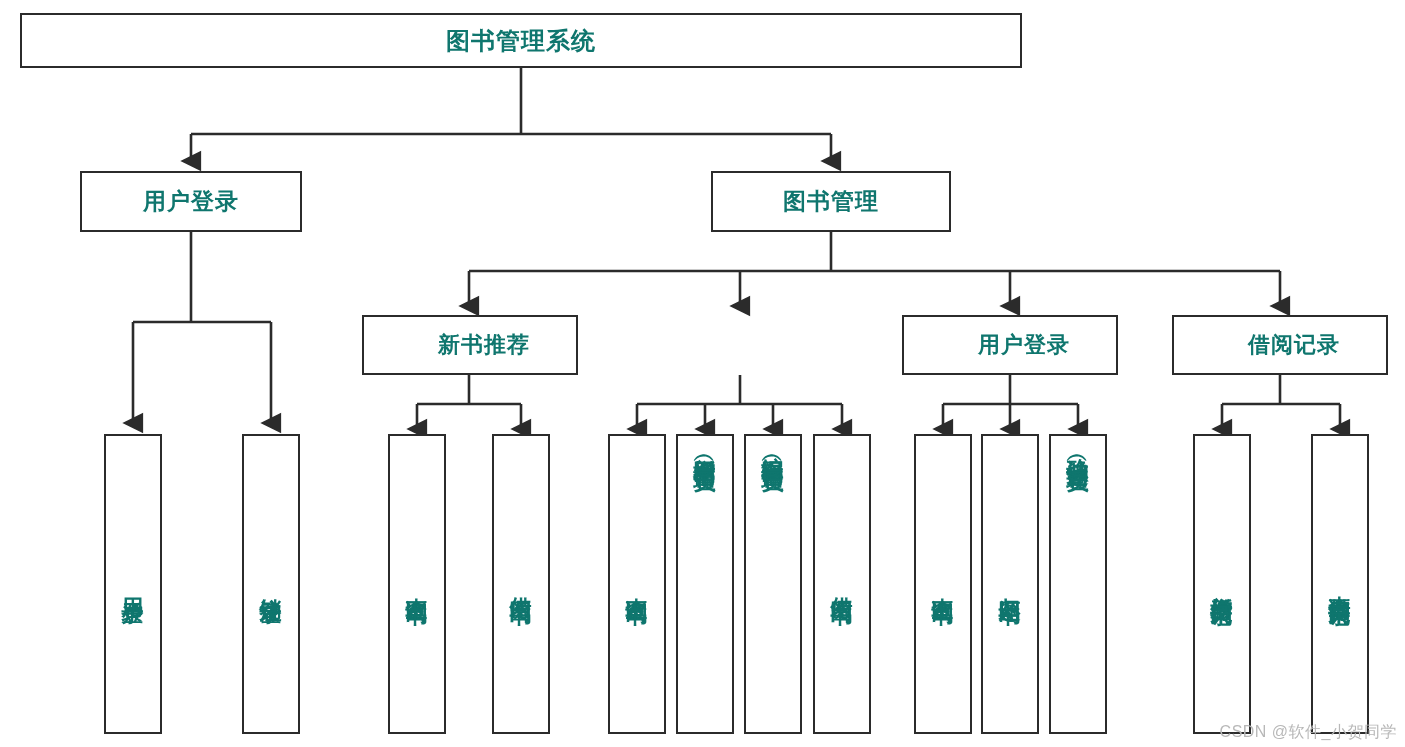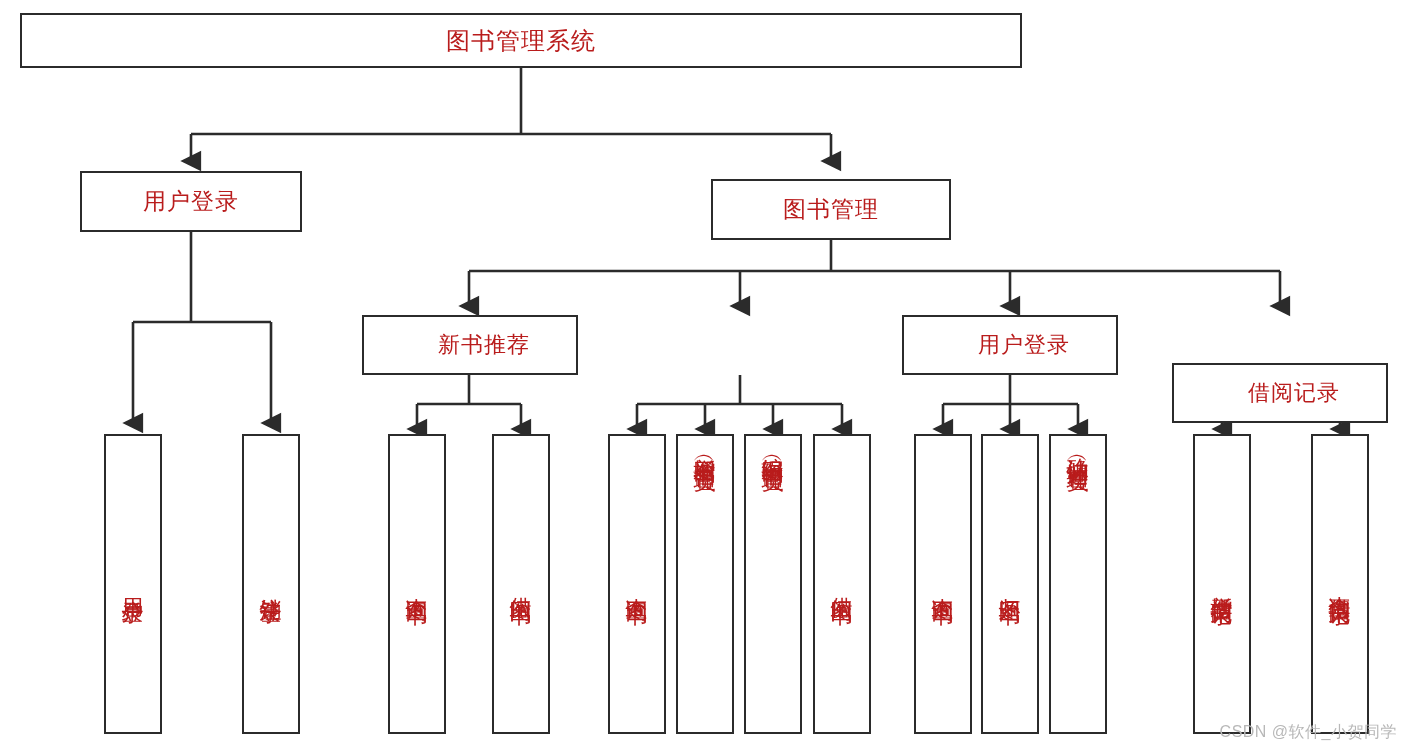--- a/index.html
+++ b/index.html
@@ -27,21 +27,22 @@
     pointer-events: none;
   }
   .node {
     position: absolute;
     box-sizing: border-box;
     border: 2.5px solid #2b2b2b;
     background: #ffffff;
     display: flex;
     align-items: center;
     justify-content: center;
-    color: #b91c1c;
+    color: #0f766e;
+    font-weight: bold;
   }
   .node-root {
     font-size: 24px;
   }
   .node-l1 {
     font-size: 23px;
   }
   .node-l2 {
     font-size: 22px;
     padding-left: 28px;
@@ -145,34 +146,34 @@
   </svg>
 
   <div class="node node-root" style="left:20px; top:13px; width:1002px; height:55px;">
     <span class="hlabel">图书管理系统</span>
   </div>
 
   <div class="node node-l1" style="left:80px; top:171px; width:222px; height:61px;">
     <span class="hlabel">用户登录</span>
   </div>
 
-  <div class="node node-l1" style="left:711px; top:171px; width:240px; height:61px;margin-top:8px;">
+  <div class="node node-l1" style="left:711px; top:171px; width:240px; height:61px;">
     <span class="hlabel">图书管理</span>
   </div>
 
   <div class="node node-l2" style="left:362px; top:315px; width:216px; height:60px;">
     <span class="hlabel">新书推荐</span>
   </div>
 
 
   <div class="node node-l2" style="left:902px; top:315px; width:216px; height:60px;">
     <span class="hlabel">用户登录</span>
   </div>
 
-  <div class="node node-l2" style="left:1172px; top:315px; width:216px; height:60px;margin-top:48px;">
+  <div class="node node-l2" style="left:1172px; top:315px; width:216px; height:60px;">
     <span class="hlabel">借阅记录</span>
   </div>
 
   <div class="node node-leaf leaf-mid" style="left:104px; top:434px; width:58px; height:300px;">
     <span class="leaf-inner">
       <span class="vlabel">用户登录</span>
     </span>
   </div>
 
   <div class="node node-leaf leaf-mid" style="left:242px; top:434px; width:58px; height:300px;">

